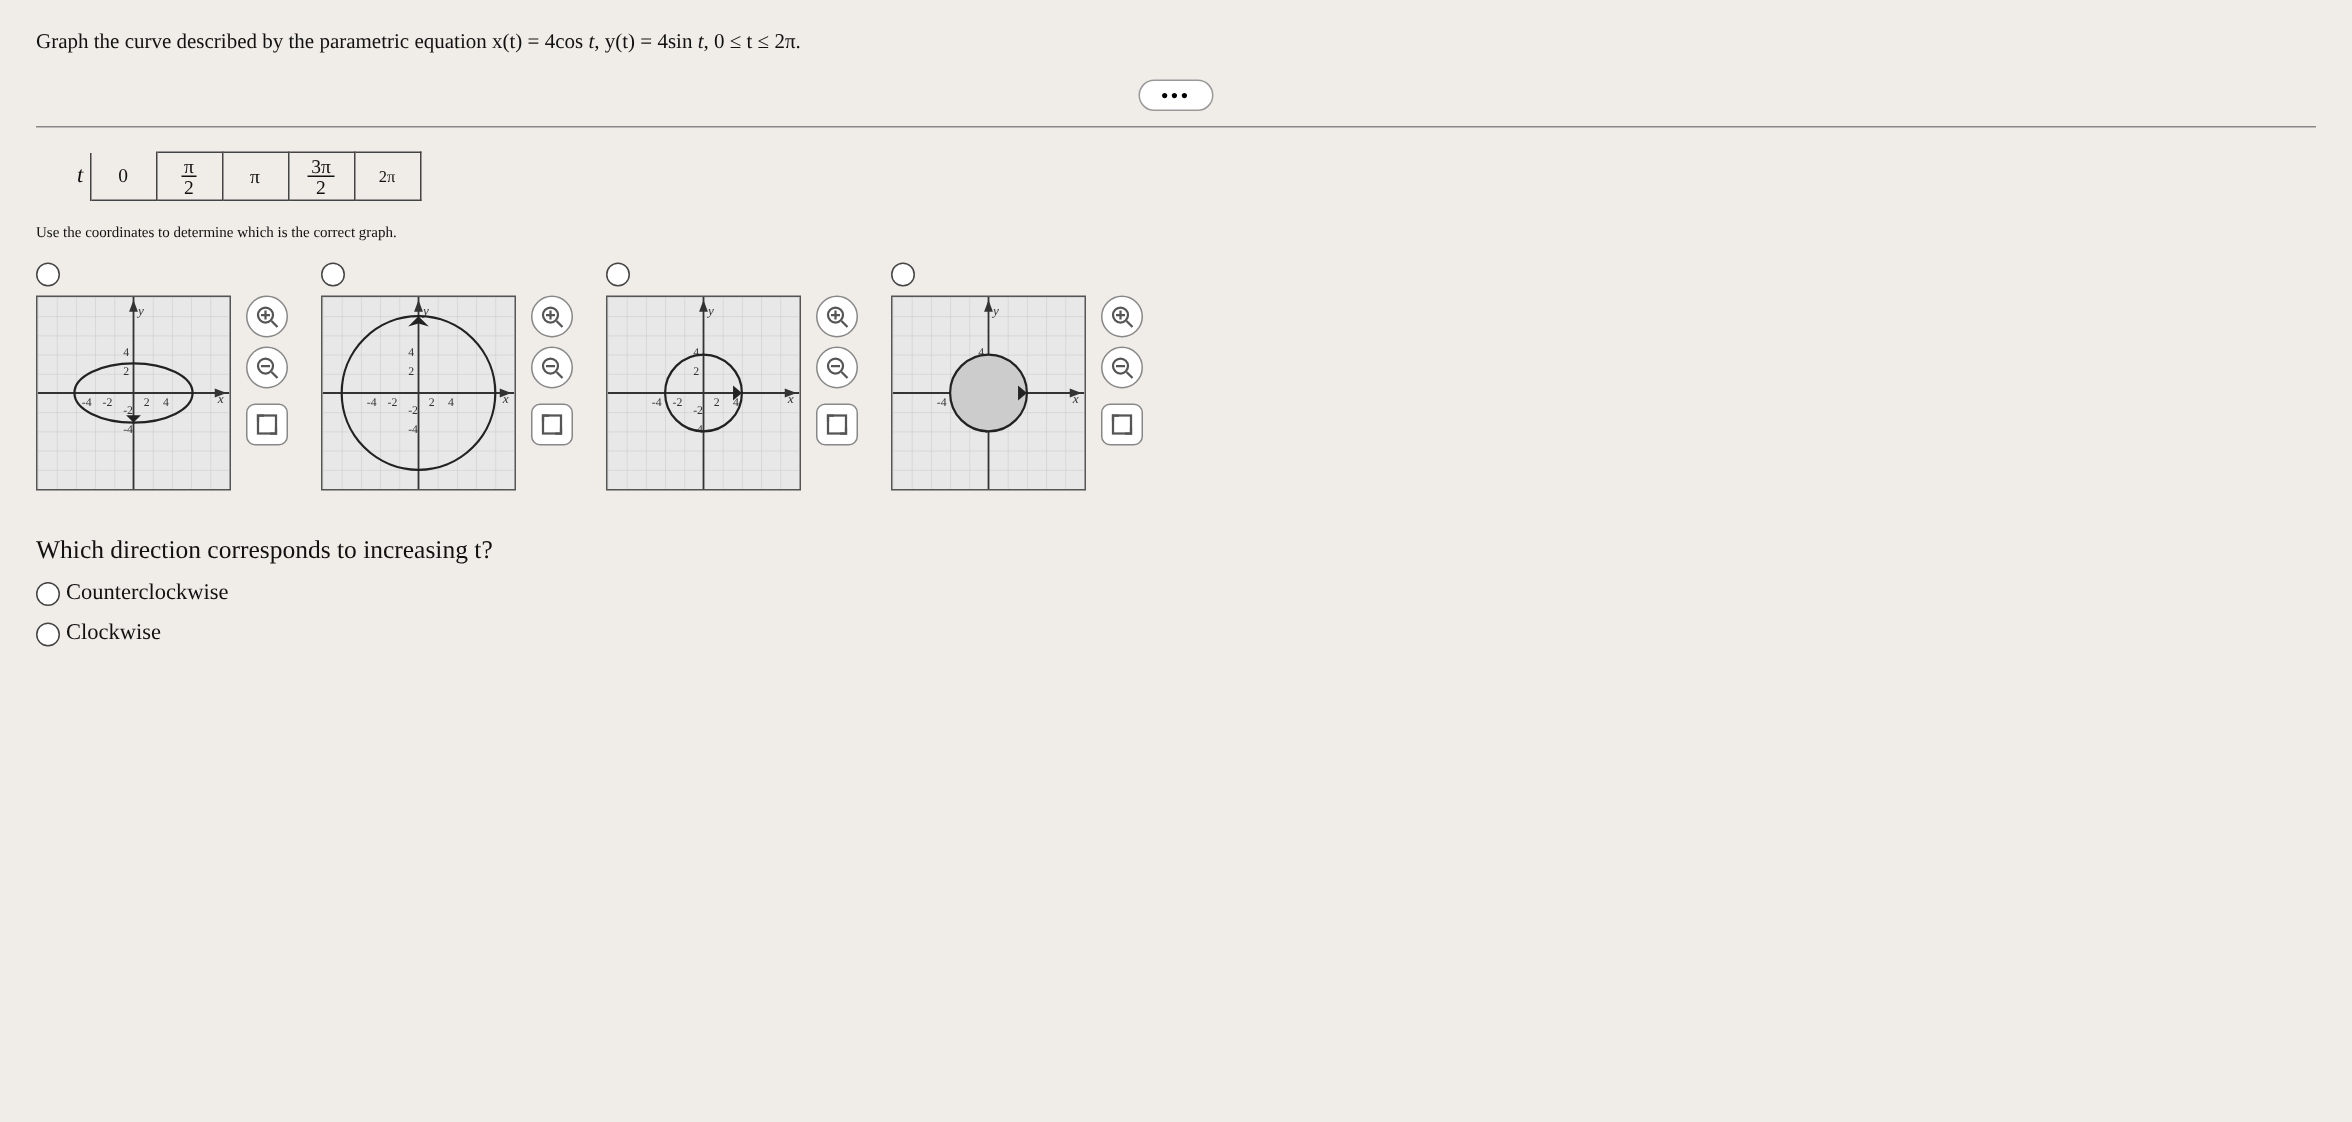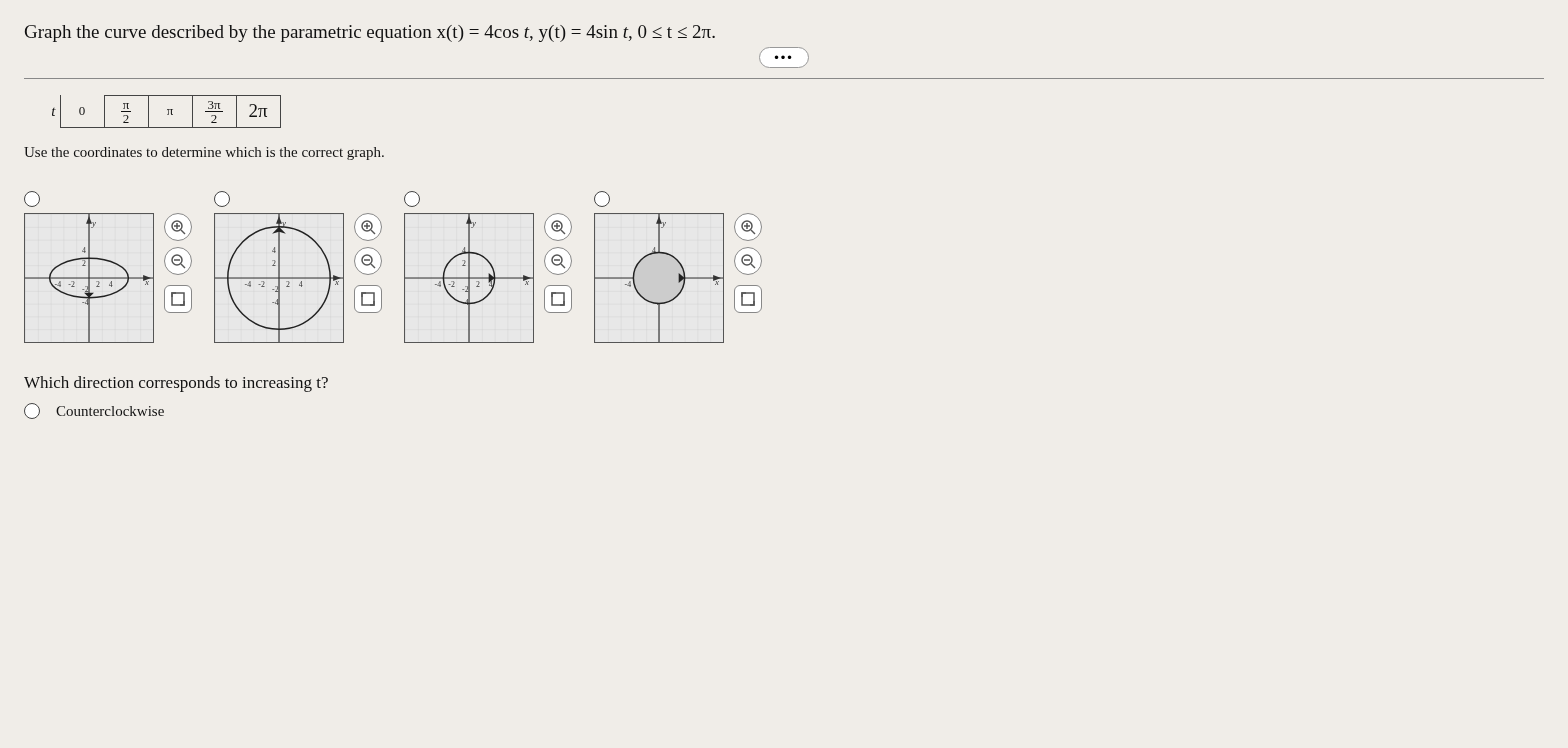--- a/index.html
+++ b/index.html
@@ -4,21 +4,22 @@
   <style>
     * { box-sizing: border-box; margin: 0; padding: 0; }
     body {
       background: #f0ede8;
       font-family: 'Times New Roman', Times, serif;
       padding: 18px 24px;
       font-size: 15px;
       color: #111;
     }
     .problem-title {
-      font-size: 19px;
+      font-size: 14px;
+      margin-bottom: 14px;
       line-height: 1.5;
     }
     .divider {
       border: none;
       border-top: 1px solid #888;
       margin: 10px 0 16px 0;
       width: 100%;
     }
     .more-btn-row {
       display: flex;
@@ -65,22 +66,22 @@
       flex-direction: column;
       align-items: center;
       vertical-align: middle;
       font-size: 13px;
       line-height: 1;
     }
     .frac-num { border-bottom: 1px solid #111; padding: 0 2px; }
     .frac-den { padding: 0 2px; }
     
     .section-text {
-      font-size: 15px;
-      margin-bottom: 30px;
+      font-size: 10px;
+      margin-bottom: 14px;
     }
     
     .graph-options-row {
       display: flex;
       align-items: flex-start;
       gap: 60px;
       margin-bottom: 30px;
       margin-top: 8px;
     }
     .graph-option {
@@ -153,21 +154,21 @@
     .direction-section {
       margin-top: 10px;
     }
     .direction-section .section-text {
       font-size: 17px;
       margin-bottom: 10px;
     }
     .radio-option {
       display: flex;
       align-items: center;
-      gap: 16px;
+      gap: 4px;
       margin-bottom: 10px;
       font-size: 15px;
       cursor: pointer;
     }
     .radio-circle {
       width: 16px;
       height: 16px;
       border-radius: 50%;
       border: 1.5px solid #444;
       background: #fff;
@@ -209,21 +210,21 @@
             <span class="frac-den">2</span>
           </span>
     </td>
     <td style="border:1.5px solid #444;background:transparent;font-size:13px;text-align:center;">π</td>
     <td style="border:1.5px solid #444;background:transparent;font-size:12px;text-align:center;">
       <span class="frac">
             <span class="frac-num">3π</span>
             <span class="frac-den">2</span>
           </span>
     </td>
-    <td style="border:1.5px solid #444;background:transparent;font-size:19px;text-align:center;">2π</td>
+    <td style="border:1.5px solid #444;background:transparent;font-size:11px;text-align:center;">2π</td>
   </tr>
 </tbody>
   </table>
 
 <div class="section-text">Use the coordinates to determine which is the correct graph.</div>
 
 <div class="graph-options-row">
 
   <div class="graph-option">
     <div class="radio-graph-row">
@@ -471,13 +472,17 @@
   </div>
 
 </div>
 
 <div class="direction-section">
   <div class="section-text">Which direction corresponds to increasing t?</div>
   <label class="radio-option">
     <span class="radio-circle"></span>
     <span>Counterclockwise</span>
   </label>
+  <label class="radio-option">
+    <span class="radio-circle"></span>
+    <span>Clockwise</span>
+  </label>
 </div>
 
 </body></html>

